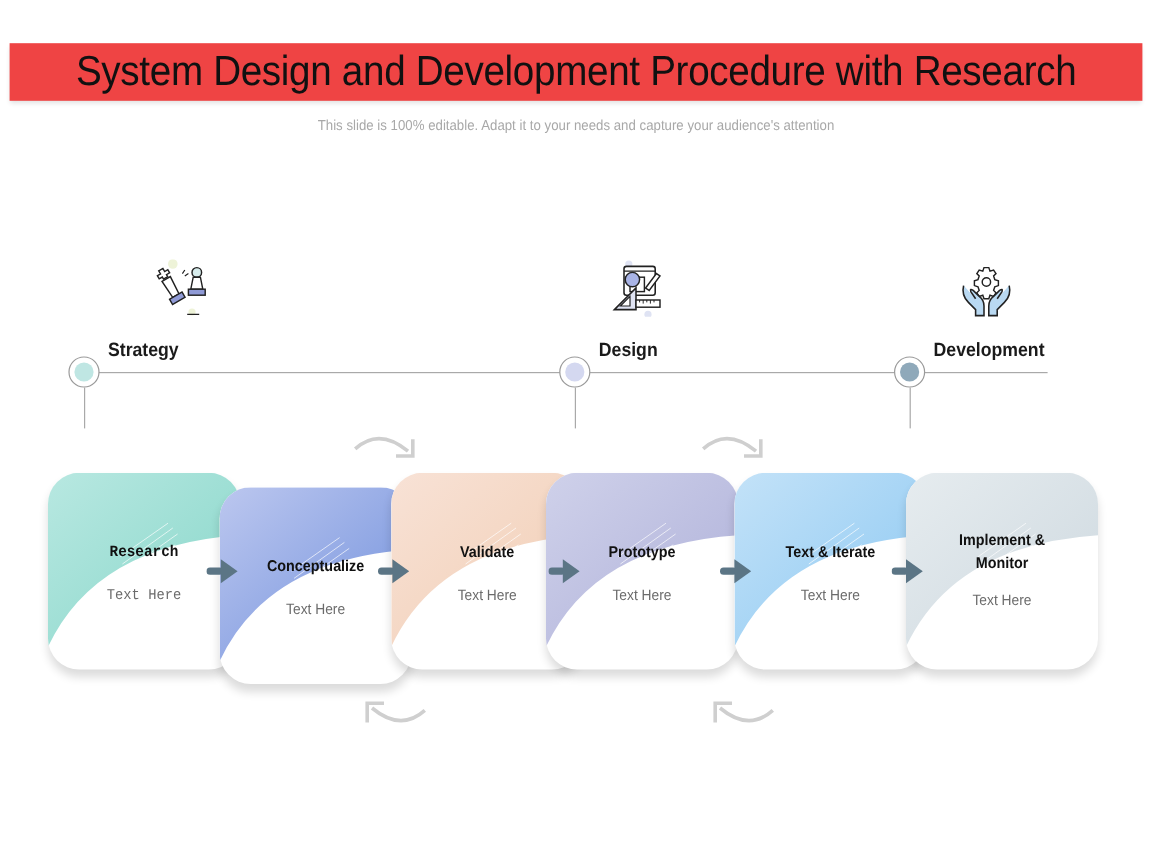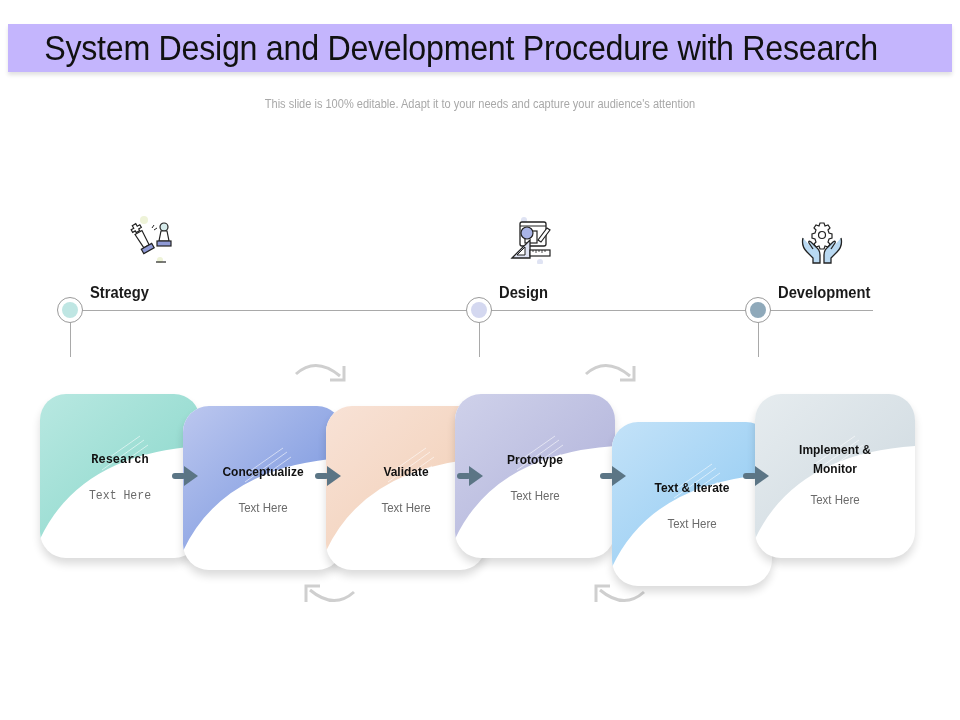--- a/index.html
+++ b/index.html
@@ -1,22 +1,22 @@
 <!DOCTYPE html>
 <html><head>
 <meta charset="utf-8">
 <style>
   * { box-sizing: border-box; margin: 0; padding: 0; }
   html, body { width: 960px; height: 720px; background: #ffffff; overflow: hidden; }
   body { position: relative; font-family: "Liberation Sans", sans-serif; }
 
   .title-bar {
-    position: absolute; left: 8px; top: 24px; width: 944px; height: 48px;
-    background: #c4b5fd; box-shadow: 0 3px 4px rgba(0,0,0,0.12);
-    display: flex; align-items: center; 
+    position: absolute; left: 8px; top: 36px; width: 944px; height: 48px;
+    background: #ef4444; box-shadow: 0 3px 4px rgba(0,0,0,0.12);
+    display: flex; align-items: center; justify-content: center;
   }
   .title-bar h1 {
     font-family: "Liberation Sans", sans-serif; font-weight: normal;
     font-size: 35px; color: #111; letter-spacing: -0.3px;
     transform: scaleX(0.92);
   }
   .subtitle {
     position: absolute; left: 0; top: 97px; width: 960px; text-align: center;
     font-size: 12px; color: #a8a8a8; transform: scaleX(0.92);
   }
@@ -169,21 +169,21 @@
           <stop offset="1" stop-color="#6f8fdc"></stop>
         </linearGradient>
       </defs>
     <path d="M0 0 H160 V52 Q40 60 0 145 Z" fill="url(#g2)"></path>
     <path d="M60 70 l40 -28 M62 76 l42 -30 M64 82 l44 -31 M66 88 l40 -28" stroke="#fff" stroke-width="0.8" opacity="0.7"></path>
   </svg>
   <div class="card-title" style="top:57px;">Conceptualize</div>
   <div class="card-text" style="top:95px;">Text Here</div>
 </div>
 
-<div class="card" style="left:326px;margin-top:12px;">
+<div class="card" style="left:326px;">
   <svg class="bg" viewBox="0 0 160 164" preserveAspectRatio="none">
     <defs>
         <linearGradient id="g3" x1="0" y1="0" x2="1" y2="1">
           <stop offset="0" stop-color="#f8e2d6"></stop>
           <stop offset="1" stop-color="#f1cdb3"></stop>
         </linearGradient>
       </defs>
     <path d="M0 0 H160 V52 Q40 60 0 145 Z" fill="url(#g3)"></path>
     <path d="M60 70 l40 -28 M62 76 l42 -30 M64 82 l44 -31 M66 88 l40 -28" stroke="#fff" stroke-width="0.8" opacity="0.7"></path>
   </svg>
@@ -199,21 +199,21 @@
           <stop offset="1" stop-color="#aeb0d9"></stop>
         </linearGradient>
       </defs>
     <path d="M0 0 H160 V52 Q40 60 0 145 Z" fill="url(#g4)"></path>
     <path d="M60 70 l40 -28 M62 76 l42 -30 M64 82 l44 -31 M66 88 l40 -28" stroke="#fff" stroke-width="0.8" opacity="0.7"></path>
   </svg>
   <div class="card-title" style="top:57px;">Prototype</div>
   <div class="card-text" style="top:95px;">Text Here</div>
 </div>
 
-<div class="card" style="left:612px;margin-top:28px;">
+<div class="card" style="left:612px;">
   <svg class="bg" viewBox="0 0 160 164" preserveAspectRatio="none">
     <defs>
         <linearGradient id="g5" x1="0" y1="0" x2="1" y2="1">
           <stop offset="0" stop-color="#c3e2f8"></stop>
           <stop offset="1" stop-color="#8cc8f2"></stop>
         </linearGradient>
       </defs>
     <path d="M0 0 H160 V52 Q40 60 0 145 Z" fill="url(#g5)"></path>
     <path d="M60 70 l40 -28 M62 76 l42 -30 M64 82 l44 -31 M66 88 l40 -28" stroke="#fff" stroke-width="0.8" opacity="0.7"></path>
   </svg>

